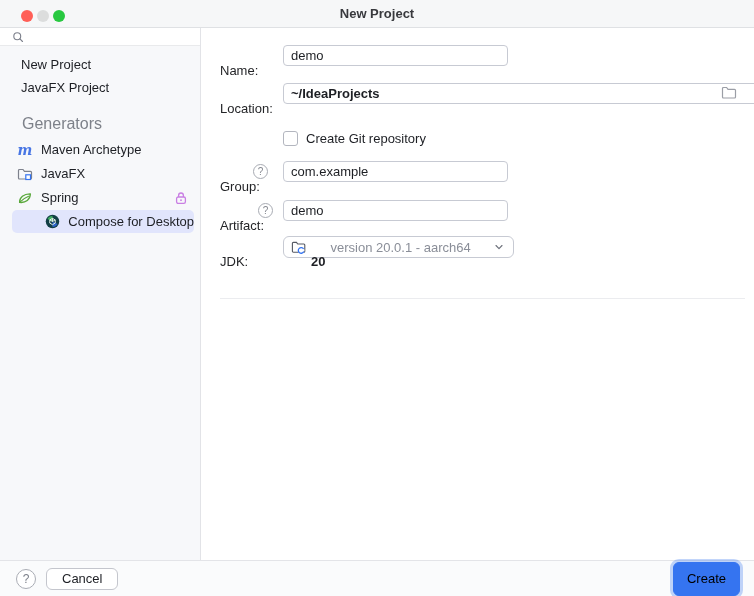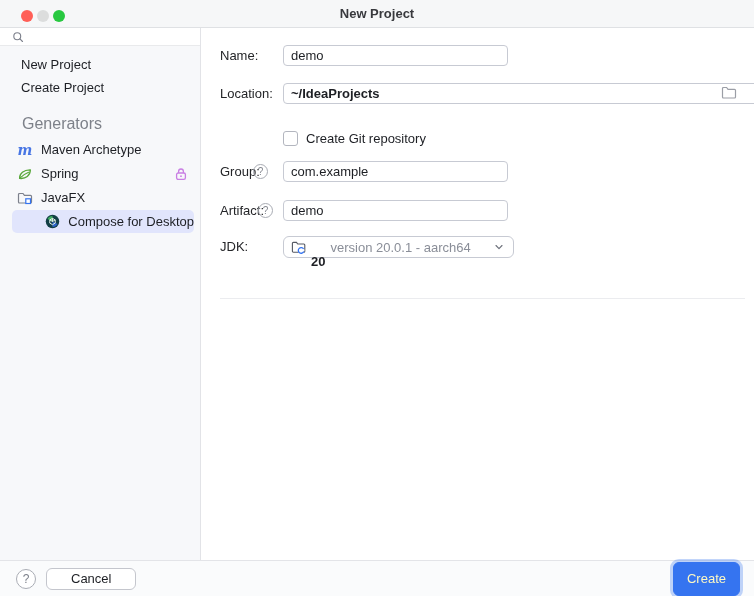--- a/index.html
+++ b/index.html
@@ -25,21 +25,21 @@
   .section-label { margin:16px 0 5px 22px; font-size:16px; color:#7d8189; }
   .gen-item { height:23px; margin:0 6px 1px 12px; padding-left:5px; border-radius:5px; display:flex; align-items:center; gap:8px; cursor:default; }
   .gen-item.selected { background:#e1e5fc;justify-content:flex-end; }
   .gen-icon { width:16px; height:16px; display:inline-flex; align-items:center; justify-content:center; flex:none; }
   .maven-m { font-family:"DejaVu Serif",serif; font-style:italic; font-weight:700; font-size:14px; color:#4876e4; line-height:16px; }
   .lock { margin-left:auto; margin-right:7px; display:inline-flex; }
 
   
   .main { position:absolute; top:28px; left:201px; right:0; bottom:36px; background:#fff; }
   .row { position:absolute; left:0; right:0; }
-  .flabel { position:absolute; left:19px; top:0; line-height:21px; color:#242528; }
+  .flabel { position:absolute; left:19px; top:15px; line-height:21px; color:#242528; }
   .tfield { position:absolute; left:82px; top:0; height:21px; border:1px solid #c7cad3; border-radius:4px; background:#fff; font-family:inherit; font-size:13px; color:#1d1f24; padding:0 7px; outline:none; }
   .w-name { width:225px; } .w-loc { width:490px; padding-right:22px;font-weight:bold; } 
   .loc-folder { position:absolute; left:520px; top:3px; cursor:pointer; }
   .hint { position:absolute; left:82px; top:78px; font-size:12px; color:#8a8e98; line-height:14px; }
   .checkbox { position:absolute; left:82px; top:0; width:15px; height:15px; border:1px solid #b3b6bf; border-radius:3px; background:#fff; cursor:pointer; }
   .check-label { position:absolute; left:105px; top:0; line-height:16px; cursor:default; }
   .help-circle { position:absolute; top:3px; width:15px; height:15px; border:1px solid #a8abb3; border-radius:50%; color:#8back; color:#84878f; font-size:10px; display:inline-flex; align-items:center; justify-content:center; cursor:default; }
   .hc-group { left:52px; } .hc-artifact { left:57px; }
   .dropdown { position:absolute; left:82px; top:0; width:231px; height:22px; border:1px solid #c7cad3; border-radius:6px; background:#fff; display:flex; align-items:center; padding:0 8px 0 7px; gap:5px; cursor:pointer; }
   .dd-name { font-weight:700; color:#1d1f24;margin-top:29px; }
@@ -47,22 +47,22 @@
   .dd-chevron { margin-left:auto; display:inline-flex; }
   .link { color:#3574f0; text-decoration:none; cursor:pointer; }
   .tutorial { position:absolute; left:19px; top:0; font-weight:600; line-height:16px; }
   .divider { position:absolute; left:19px; right:9px; top:270px; height:1px; background:#ebecef; }
   .para { position:absolute; left:19px; top:281px; color:#7f838d; line-height:18px; }
 
   
   .footer { position:absolute; left:0; right:0; bottom:0; height:36px; background:#fafbfc; border-top:1px solid #e3e4e8; display:flex; align-items:center; padding:0 14px 0 16px; }
   .help-btn { width:20px; height:20px; border:1px solid #aaadb5; border-radius:50%; background:#fff; color:#7d818b; font-size:12px; display:inline-flex; align-items:center; justify-content:center; cursor:pointer; }
   .btn { height:22px; border-radius:6px; font-family:inherit; font-size:13px; display:inline-flex; align-items:center; cursor:pointer; }
-  .btn-cancel { margin-left:10px; padding:0 24px; background:#fff; border:1px solid #c4c6cd; color:#1d1f24; }
-  .btn-create { margin-left:auto; padding:16px 13px; background:#3574f0; border:1px solid #3574f0; color:#fef9c3; box-shadow:0 0 0 3px rgba(53,116,240,0.30); }
+  .btn-cancel { margin-left:10px; padding:0 15px; background:#fff; border:1px solid #c4c6cd; color:#1d1f24; }
+  .btn-create { margin-left:auto; padding:16px 13px; background:#3574f0; border:1px solid #3574f0; color:#000000; box-shadow:0 0 0 3px rgba(53,116,240,0.30); }
 </style>
 </head>
 <body>
 
 <div class="window">
 
   <div class="titlebar">
     <div class="traffic">
       <span class="tl-close"></span>
       <span class="tl-min"></span>
@@ -77,57 +77,57 @@
         <circle cx="7" cy="7" r="4.6" fill="none" stroke="#7d818c" stroke-width="1.5"></circle>
         <line x1="10.6" y1="10.6" x2="14" y2="14" stroke="#7d818c" stroke-width="1.5" stroke-linecap="round"></line>
       </svg>
     </div>
 
     <div class="nav-list">
       <div class="nav-item">
         <span>New Project</span>
       </div>
       <div class="nav-item">
-        <span>Create Project</span>
+        <span>JavaFX Project</span>
       </div>
     </div>
 
     <div class="section-label">Generators</div>
 
     <div class="gen-list">
       <div class="gen-item">
         <span class="gen-icon">
             <span class="maven-m">m</span>
           </span>
         <span>Maven Archetype</span>
+      </div>
+      <div class="gen-item">
+        <span class="gen-icon">
+          <svg width="16" height="16" viewBox="0 0 16 16">
+            <path d="M1.5 4.5 a1 1 0 0 1 1-1 H6 l1.4 1.8 H13.5 a1 1 0 0 1 1 1 V12 a1 1 0 0 1 -1 1 H2.5 a1 1 0 0 1 -1-1 Z" fill="none" stroke="#7d818c" stroke-width="1.2"></path>
+            <rect x="8.8" y="8.8" width="4.7" height="4.7" fill="#fff" stroke="#3574f0" stroke-width="1.2"></rect>
+          </svg>
+        </span>
+        <span>JavaFX</span>
       </div>
       <div class="gen-item">
         <span class="gen-icon">
           <svg width="16" height="16" viewBox="0 0 16 16">
             <path d="M2.6 12.4 C2.3 7.6 6.8 3.6 13.4 3.8 C13.2 9.6 8.9 13.1 2.6 12.4 Z" fill="none" stroke="#59a83b" stroke-width="1.3" stroke-linejoin="round"></path>
             <path d="M3.4 11.6 C6 9.2 8.6 7.6 11.6 6.3" fill="none" stroke="#59a83b" stroke-width="1.1" stroke-linecap="round"></path>
           </svg>
         </span>
         <span>Spring</span>
         <span class="lock">
           <svg width="12" height="14" viewBox="0 0 12 14">
             <rect x="1.6" y="6" width="8.8" height="6.4" rx="1.6" fill="none" stroke="#c97fe3" stroke-width="1.3"></rect>
             <path d="M3.6 6 V4.4 a2.4 2.4 0 0 1 4.8 0 V6" fill="none" stroke="#c97fe3" stroke-width="1.3"></path>
             <circle cx="6" cy="9.2" r="0.9" fill="#c97fe3"></circle>
           </svg>
         </span>
-      </div>
-      <div class="gen-item">
-        <span class="gen-icon">
-          <svg width="16" height="16" viewBox="0 0 16 16">
-            <path d="M1.5 4.5 a1 1 0 0 1 1-1 H6 l1.4 1.8 H13.5 a1 1 0 0 1 1 1 V12 a1 1 0 0 1 -1 1 H2.5 a1 1 0 0 1 -1-1 Z" fill="none" stroke="#7d818c" stroke-width="1.2"></path>
-            <rect x="8.8" y="8.8" width="4.7" height="4.7" fill="#fff" stroke="#3574f0" stroke-width="1.2"></rect>
-          </svg>
-        </span>
-        <span>JavaFX</span>
       </div>
       <div class="gen-item selected">
         <span class="gen-icon">
           <svg width="15" height="15" viewBox="0 0 16 16">
             <circle cx="8" cy="8" r="7.2" fill="#123f46"></circle>
             <path d="M8 2.2 A6 6 0 0 0 2.6 5.4 L8 8 Z" fill="#3fae5f"></path>
             <path d="M8 13.8 A6 6 0 0 0 13.4 10.6 L8 8 Z" fill="#2d64c8"></path>
             <path d="M8 4.6 L10.9 6.3 V9.7 L8 11.4 L5.1 9.7 V6.3 Z" fill="none" stroke="#e8f5ec" stroke-width="1"></path>
             <path d="M8 4.6 V8 M5.1 6.3 L8 8 L10.9 6.3" fill="none" stroke="#e8f5ec" stroke-width="1"></path>
           </svg>

